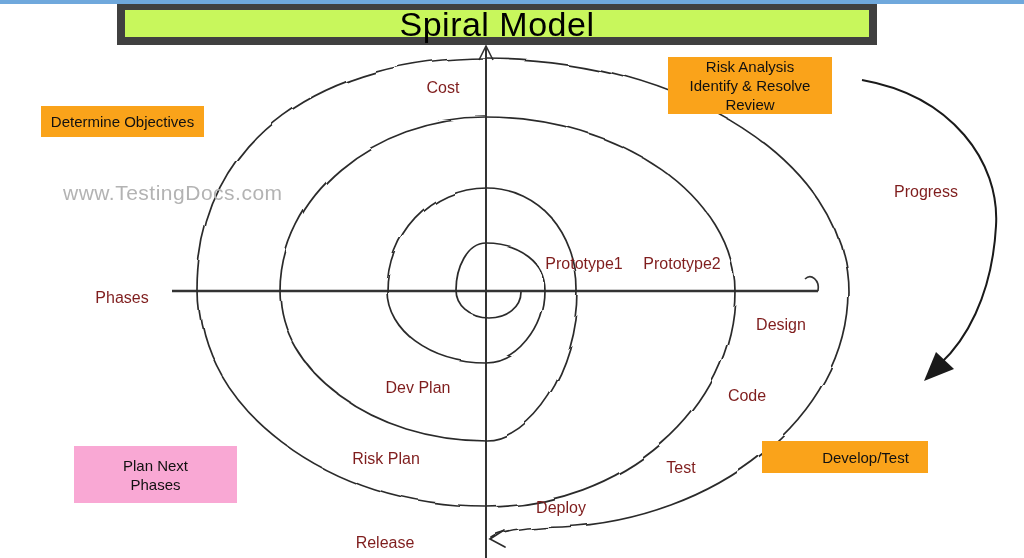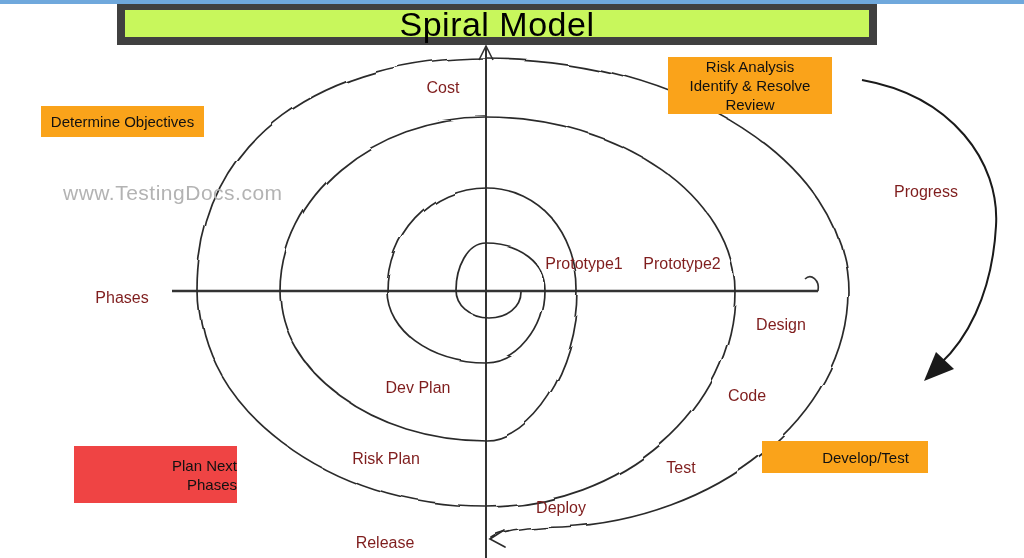--- a/index.html
+++ b/index.html
@@ -130,21 +130,21 @@
   <div class="phase-box box-determine" style="background-color: rgb(250, 163, 26);">
     <span>Determine Objectives</span>
   </div>
 
   <div class="phase-box box-risk" style="background-color: rgb(250, 163, 26);">
     <span>Risk Analysis</span>
     <span>Identify &amp; Resolve</span>
     <span>Review</span>
   </div>
 
-  <div class="phase-box box-plan" style="background-color: #ef4444; align-items: flex-end;">
+  <div class="phase-box box-plan" style="background-color: #f9a8d4;">
     <span>Plan Next</span>
     <span>Phases</span>
   </div>
 
   <div class="phase-box box-develop" style="background-color: rgb(250, 163, 26);">
     <span>Develop/Test</span>
   </div>
 
   <div class="spiral-label" style="left:443px; top:88px;">Cost</div>
   <div class="spiral-label" style="left:122px; top:298px;">Phases</div>

